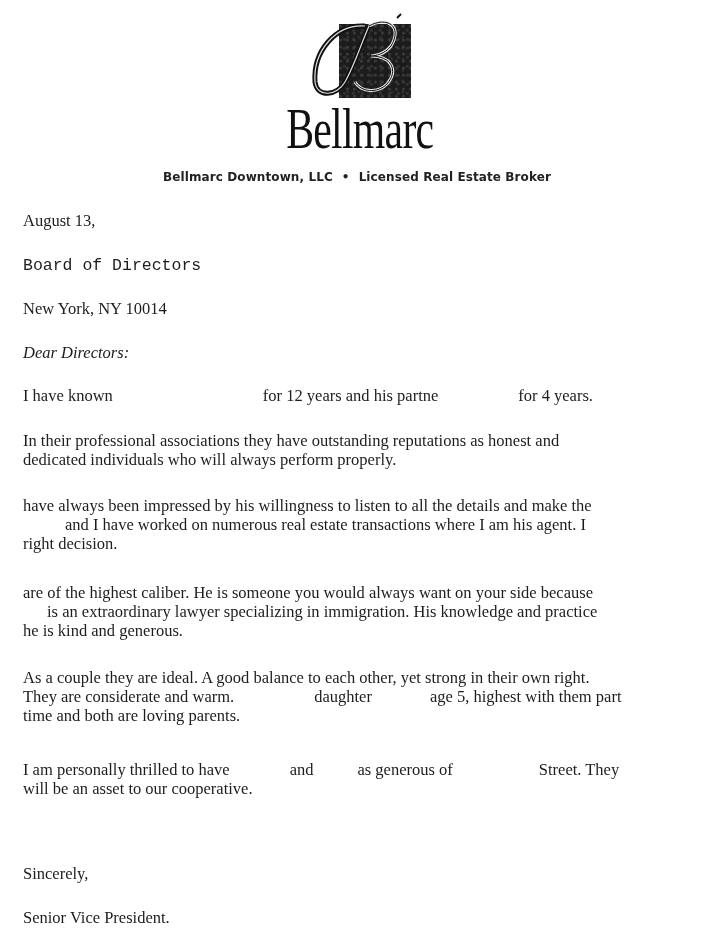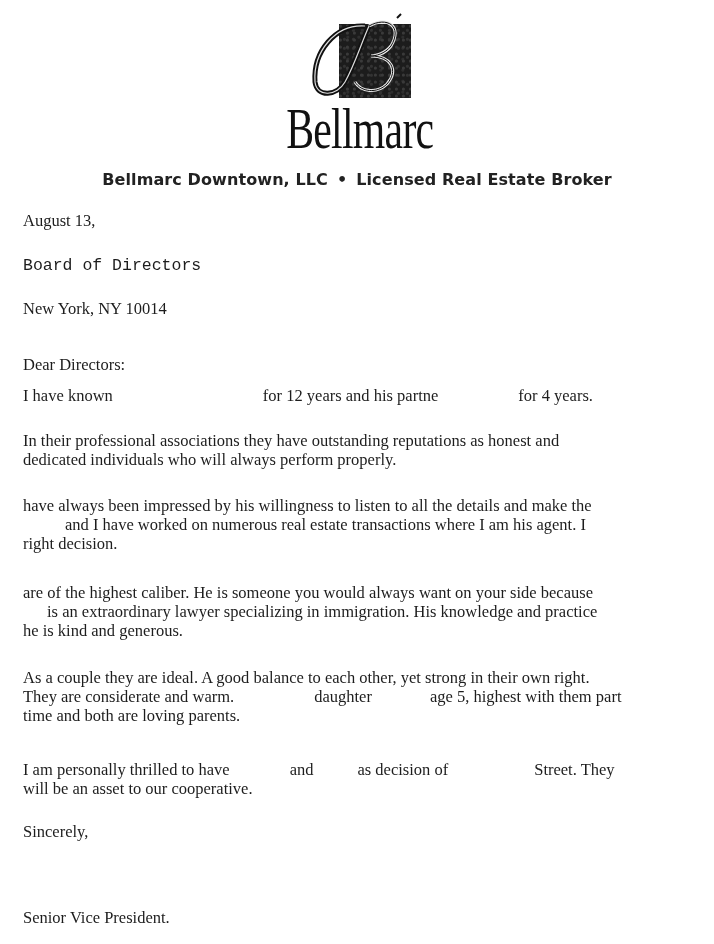--- a/index.html
+++ b/index.html
@@ -62,21 +62,21 @@
       letter-spacing: -1px;
     }
     .brand-tagline {
       position: absolute;
       left: 0;
       width: 714px;
       top: 170px;
       text-align: center;
       font-family: "DejaVu Sans", "Liberation Sans", sans-serif;
       font-weight: bold;
-      font-size: 16px;
+      font-size: 12px;
       color: #222;
       letter-spacing: 0.1px;
     }
     .brand-tagline .sep {
       display: inline-block;
       margin: 0 9px;
     }
     .letter-body {
       position: absolute;
       left: 23px;
@@ -124,21 +124,21 @@
   <div class="brand-name">Bellmarc</div>
   <div class="brand-tagline">
     <span>Bellmarc Downtown, LLC</span><span class="sep">•</span><span>Licensed Real Estate Broker</span>
   </div>
 </div>
 
 <div class="letter-body">
   <div class="line" style="top:211px;">August 13,</div>
   <div class="line" style="top:256px;font-family:Liberation Mono, monospace;">Board of Directors</div>
   <div class="line" style="top:299px;">New York, NY 10014</div>
-  <div class="line" style="top:355px;">Dear Directors:</div>
+  <div class="line" style="top:343px;font-style:italic;">Dear Directors:</div>
 
   <div class="para" style="top:386px;">
     <p>
       <span>I have known</span><span class="redact" style="width:150px;"></span><span>for 12 years and his partne</span><span class="redact" style="width:80px;"></span><span>for 4 years.</span>
     </p>
   </div>
 
   <div class="para" style="top:431px;">
     <p>In their professional associations they have outstanding reputations as honest and</p>
     <p>dedicated individuals who will always perform properly.</p>
@@ -159,20 +159,20 @@
   <div class="para" style="top:668px;">
     <p>As a couple they are ideal. A good balance to each other, yet strong in their own right.</p>
     <p>
       <span>They are considerate and warm.</span><span class="redact" style="width:80px;"></span><span>daughter</span><span class="redact" style="width:58px;"></span><span>age 5, highest with them part</span>
     </p>
     <p>time and both are loving parents.</p>
   </div>
 
   <div class="para" style="top:760px;">
     <p>
-      <span>I am personally thrilled to have</span><span class="redact" style="width:60px;"></span><span>and</span><span class="redact" style="width:44px;"></span><span>as decision of</span><span class="redact" style="width:86px;"></span><span>Street.  They</span>
+      <span>I am personally thrilled to have</span><span class="redact" style="width:60px;"></span><span>and</span><span class="redact" style="width:44px;"></span><span>as generous of</span><span class="redact" style="width:86px;"></span><span>Street.  They</span>
     </p>
     <p>will be an asset to our cooperative.</p>
   </div>
 
-  <div class="line" style="top:822px;">Sincerely,</div>
+  <div class="line" style="top:864px;">Sincerely,</div>
   <div class="line" style="top:908px;">Senior Vice President.</div>
 </div>
 
 </body></html>

